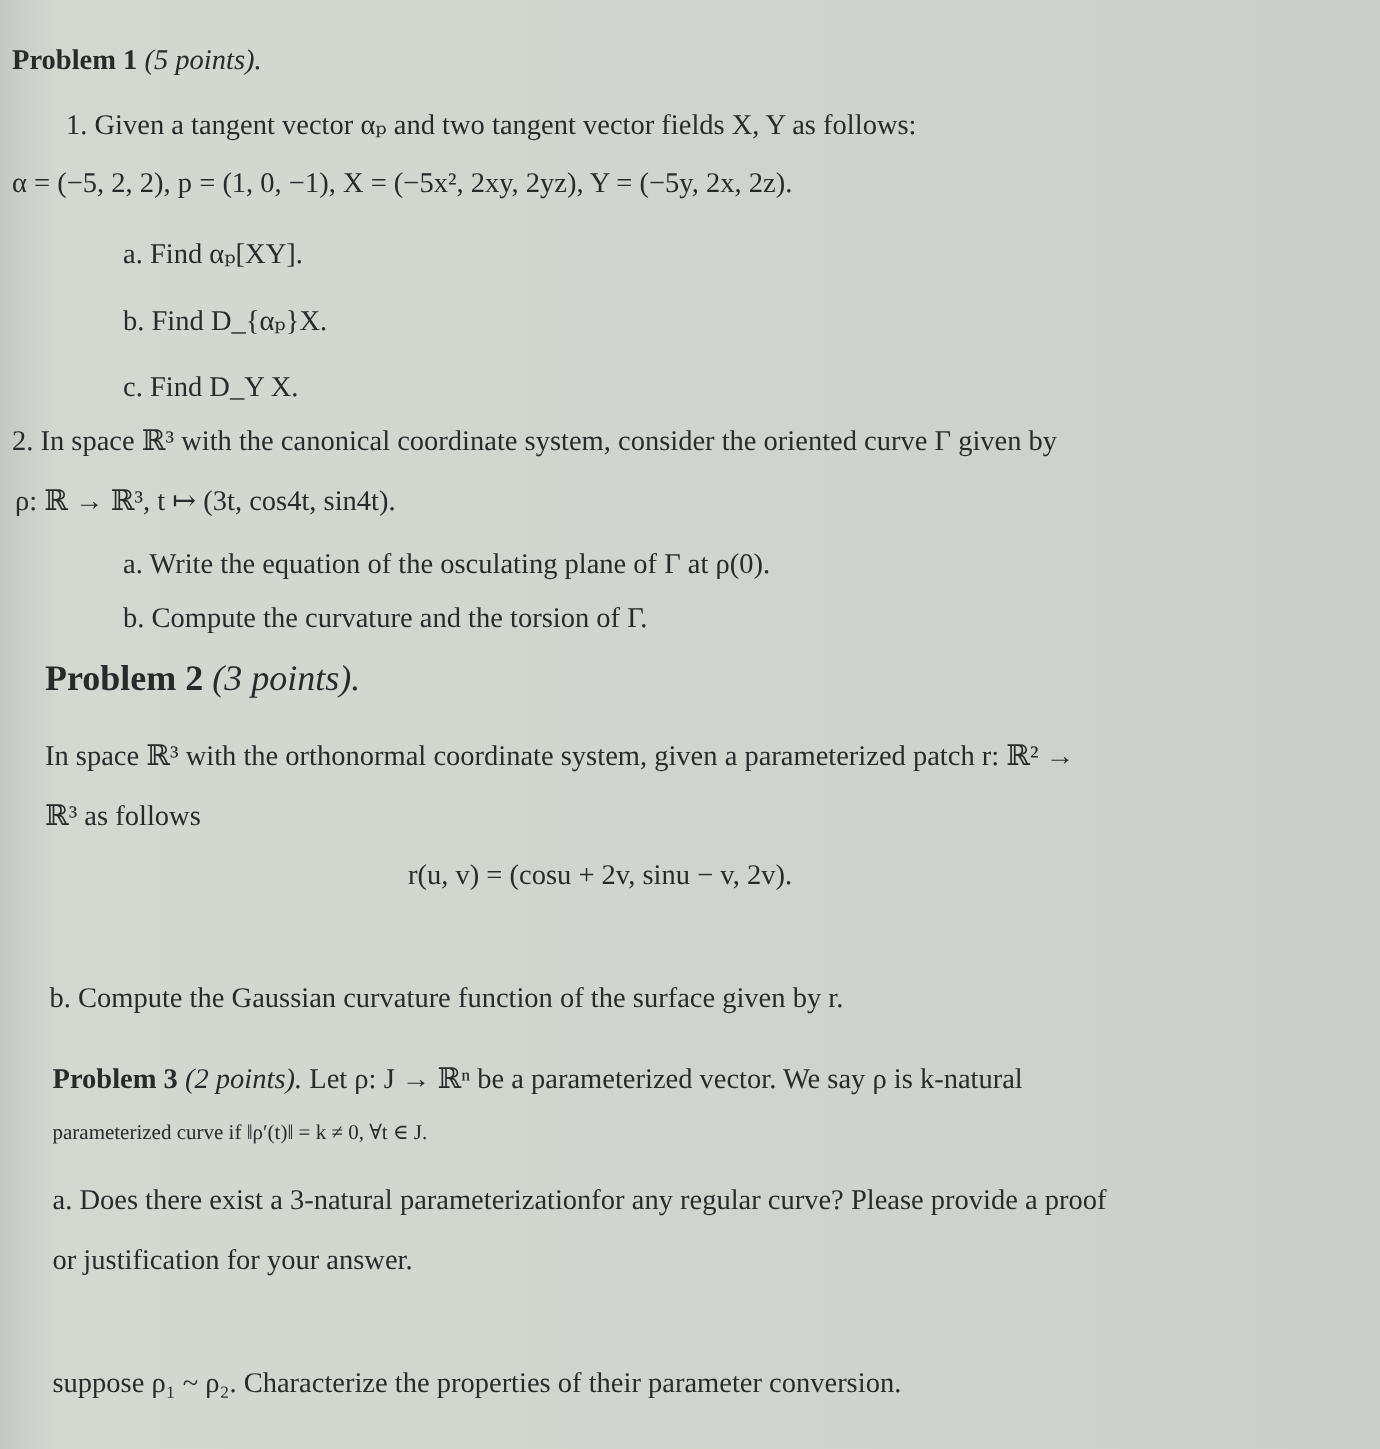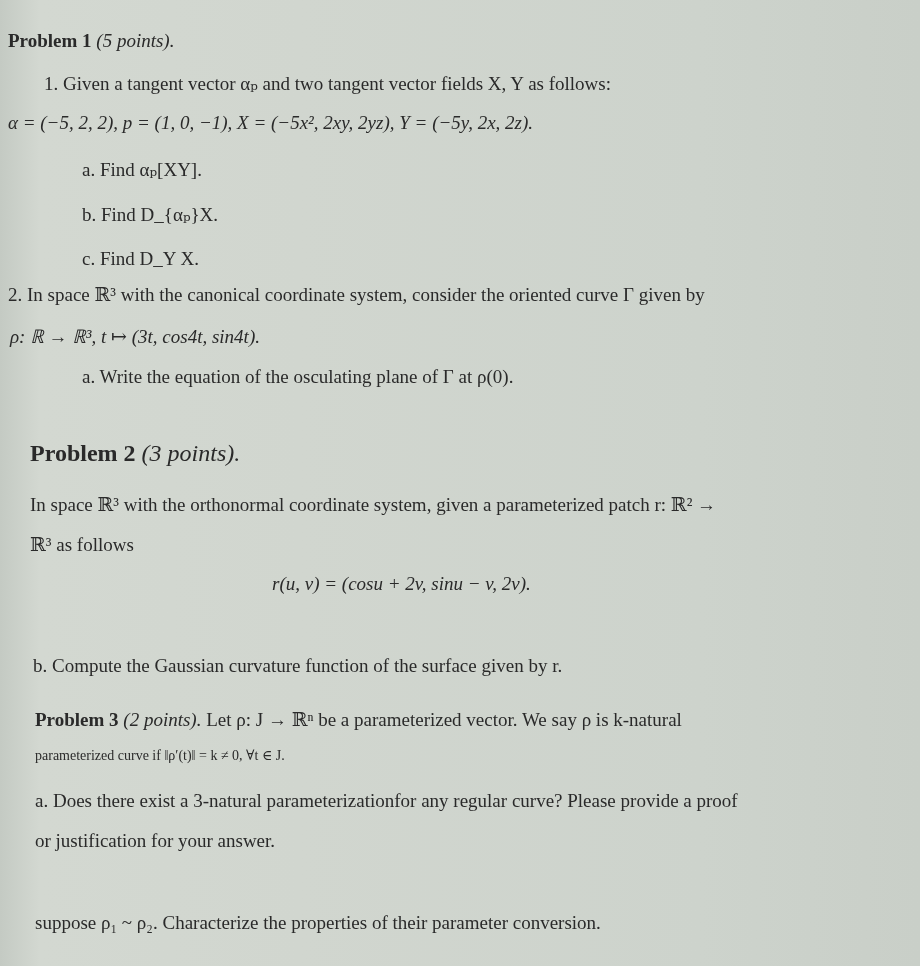--- a/index.html
+++ b/index.html
@@ -7,21 +7,21 @@
     width: 920px; height: 966px; overflow: hidden;
     background: linear-gradient(90deg, #c4cac3 0px, #d3d8d1 40px, #d1d6cf 300px, #cdd3cc 700px, #c9cfc8 920px);
     font-family: "Liberation Serif", "DejaVu Serif", serif;
     color: #2a2a2a;
     position: relative;
   }
   .page { position: absolute; left: 0; top: 0; width: 920px; height: 734px; }
   .line { position: absolute; white-space: nowrap; font-size: 19px; letter-spacing: 0px; }
   .head { font-weight: bold; }
   .pts { font-style: italic; font-weight: normal; }
-  .m { font-style: italic; }
+  .m { }
   .indent { left: 82px; }
 </style>
 </head>
 <body>
 
 <div class="page">
 
   <div class="line head" style="left:8px; top:30px;">
     <span>Problem 1</span>
     <span class="pts">(5 points).</span>
@@ -29,20 +29,21 @@
 
   <div class="line" style="left:8px; top:72px;margin-left:36px;">1. Given a tangent vector αₚ and two tangent vector fields X, Y as follows:</div>
   <div class="line m" style="left:8px; top:112px;">α = (−5, 2, 2), p = (1, 0, −1), X = (−5x², 2xy, 2yz), Y = (−5y, 2x, 2z).</div>
   <div class="line indent" style="top:158px;">a. Find αₚ[XY].</div>
   <div class="line indent" style="top:203px;">b. Find D_{αₚ}X.</div>
   <div class="line indent" style="top:248px;">c. Find D_Y X.</div>
 
   <div class="line" style="left:8px; top:283px;">2. In space ℝ³ with the canonical coordinate system, consider the oriented curve Γ given by</div>
   <div class="line m" style="left:10px; top:323px;">ρ: ℝ → ℝ³, t ↦ (3t, cos4t, sin4t).</div>
   <div class="line indent" style="top:366px;">a. Write the equation of the osculating plane of Γ at ρ(0).</div>
+  <div class="line indent" style="top:402px;">b. Compute the curvature and the torsion of Γ.</div>
 
   <div class="line head" style="left:30px; top:440px; font-size:24px;">
     <span>Problem 2</span>
     <span class="pts">(3 points).</span>
   </div>
   <div class="line" style="left:30px; top:493px;">In space ℝ³ with the orthonormal coordinate system, given a parameterized patch r: ℝ² →</div>
   <div class="line" style="left:30px; top:533px;">ℝ³ as follows</div>
   <div class="line m" style="left:272px; top:573px;">r(u, v) = (cosu + 2v, sinu − v, 2v).</div>
   <div class="line" style="left:33px; top:655px;">b. Compute the Gaussian curvature function of the surface given by r.</div>
 

